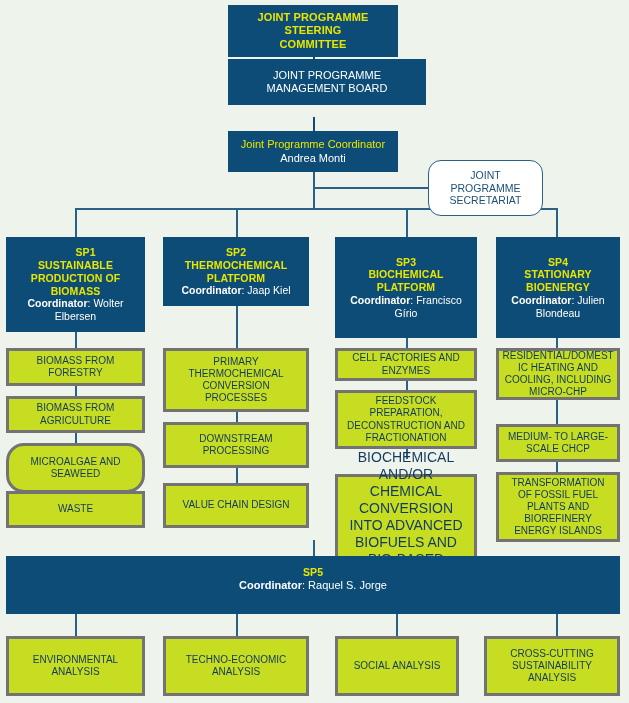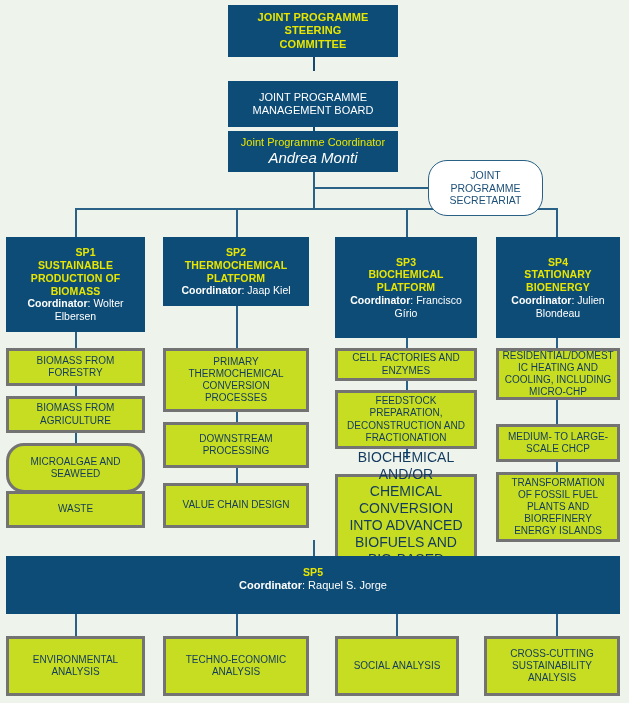--- a/index.html
+++ b/index.html
@@ -55,21 +55,21 @@
     background: #c6dd22;
     border: 3px solid #737373;
     color: #123a5e;
     font-weight: normal;
     justify-content: center;
   }
   
   .secretariat {
     background: #ffffff;
     border: 1.5px solid #2a5f86;
-    border-radius: 19px;
+    border-radius: 13px;
     color: #1d5079;
     font-weight: normal;
     z-index: 5;
   }
   
   .ln {
     position: absolute;
     background: #2a6287;
   }
   .ln.v { width: 1.5px; }
@@ -115,28 +115,28 @@
   <div class="ln v" style="left:75px;  top:614px; height:22px;"></div>
   <div class="ln v" style="left:236px; top:614px; height:22px;"></div>
   <div class="ln v" style="left:396px; top:614px; height:22px;"></div>
   <div class="ln v" style="left:556px; top:614px; height:22px;"></div>
 
   <div class="box blue" style="left:228px; top:5px; width:170px; height:52px;">
     <div class="ttl" style="font-size:11px;">JOINT PROGRAMME STEERING</div>
     <div class="ttl" style="font-size:11px;">COMMITTEE</div>
   </div>
 
-  <div class="box blue" style="left:228px; top:81px; width:170px; height:46px;">
+  <div class="box blue" style="left:228px; top:59px; width:198px; height:46px;">
     <div class="plain" style="font-size:11px;">JOINT PROGRAMME</div>
     <div class="plain" style="font-size:11px;">MANAGEMENT BOARD</div>
   </div>
 
   <div class="box blue" style="left:228px; top:131px; width:170px; height:41px;">
     <div style="font-size:11px; color:#e8e600;">Joint Programme Coordinator</div>
-    <div class="plain" style="font-size:15px;font-style:italic;">Andrea Monti</div>
+    <div class="plain" style="font-size:11px;">Andrea Monti</div>
   </div>
 
   <div class="box secretariat" style="left:428px; top:160px; width:115px; height:56px;">
     <div style="font-size:10.5px;">JOINT</div>
     <div style="font-size:10.5px;">PROGRAMME</div>
     <div style="font-size:10.5px;">SECRETARIAT</div>
   </div>
 
   <div class="box blue" style="left:6px; top:237px; width:139px; height:95px; padding:0 6px;">
     <div class="ttl" style="font-size:10.5px;margin-left:20px;">SP1</div>

